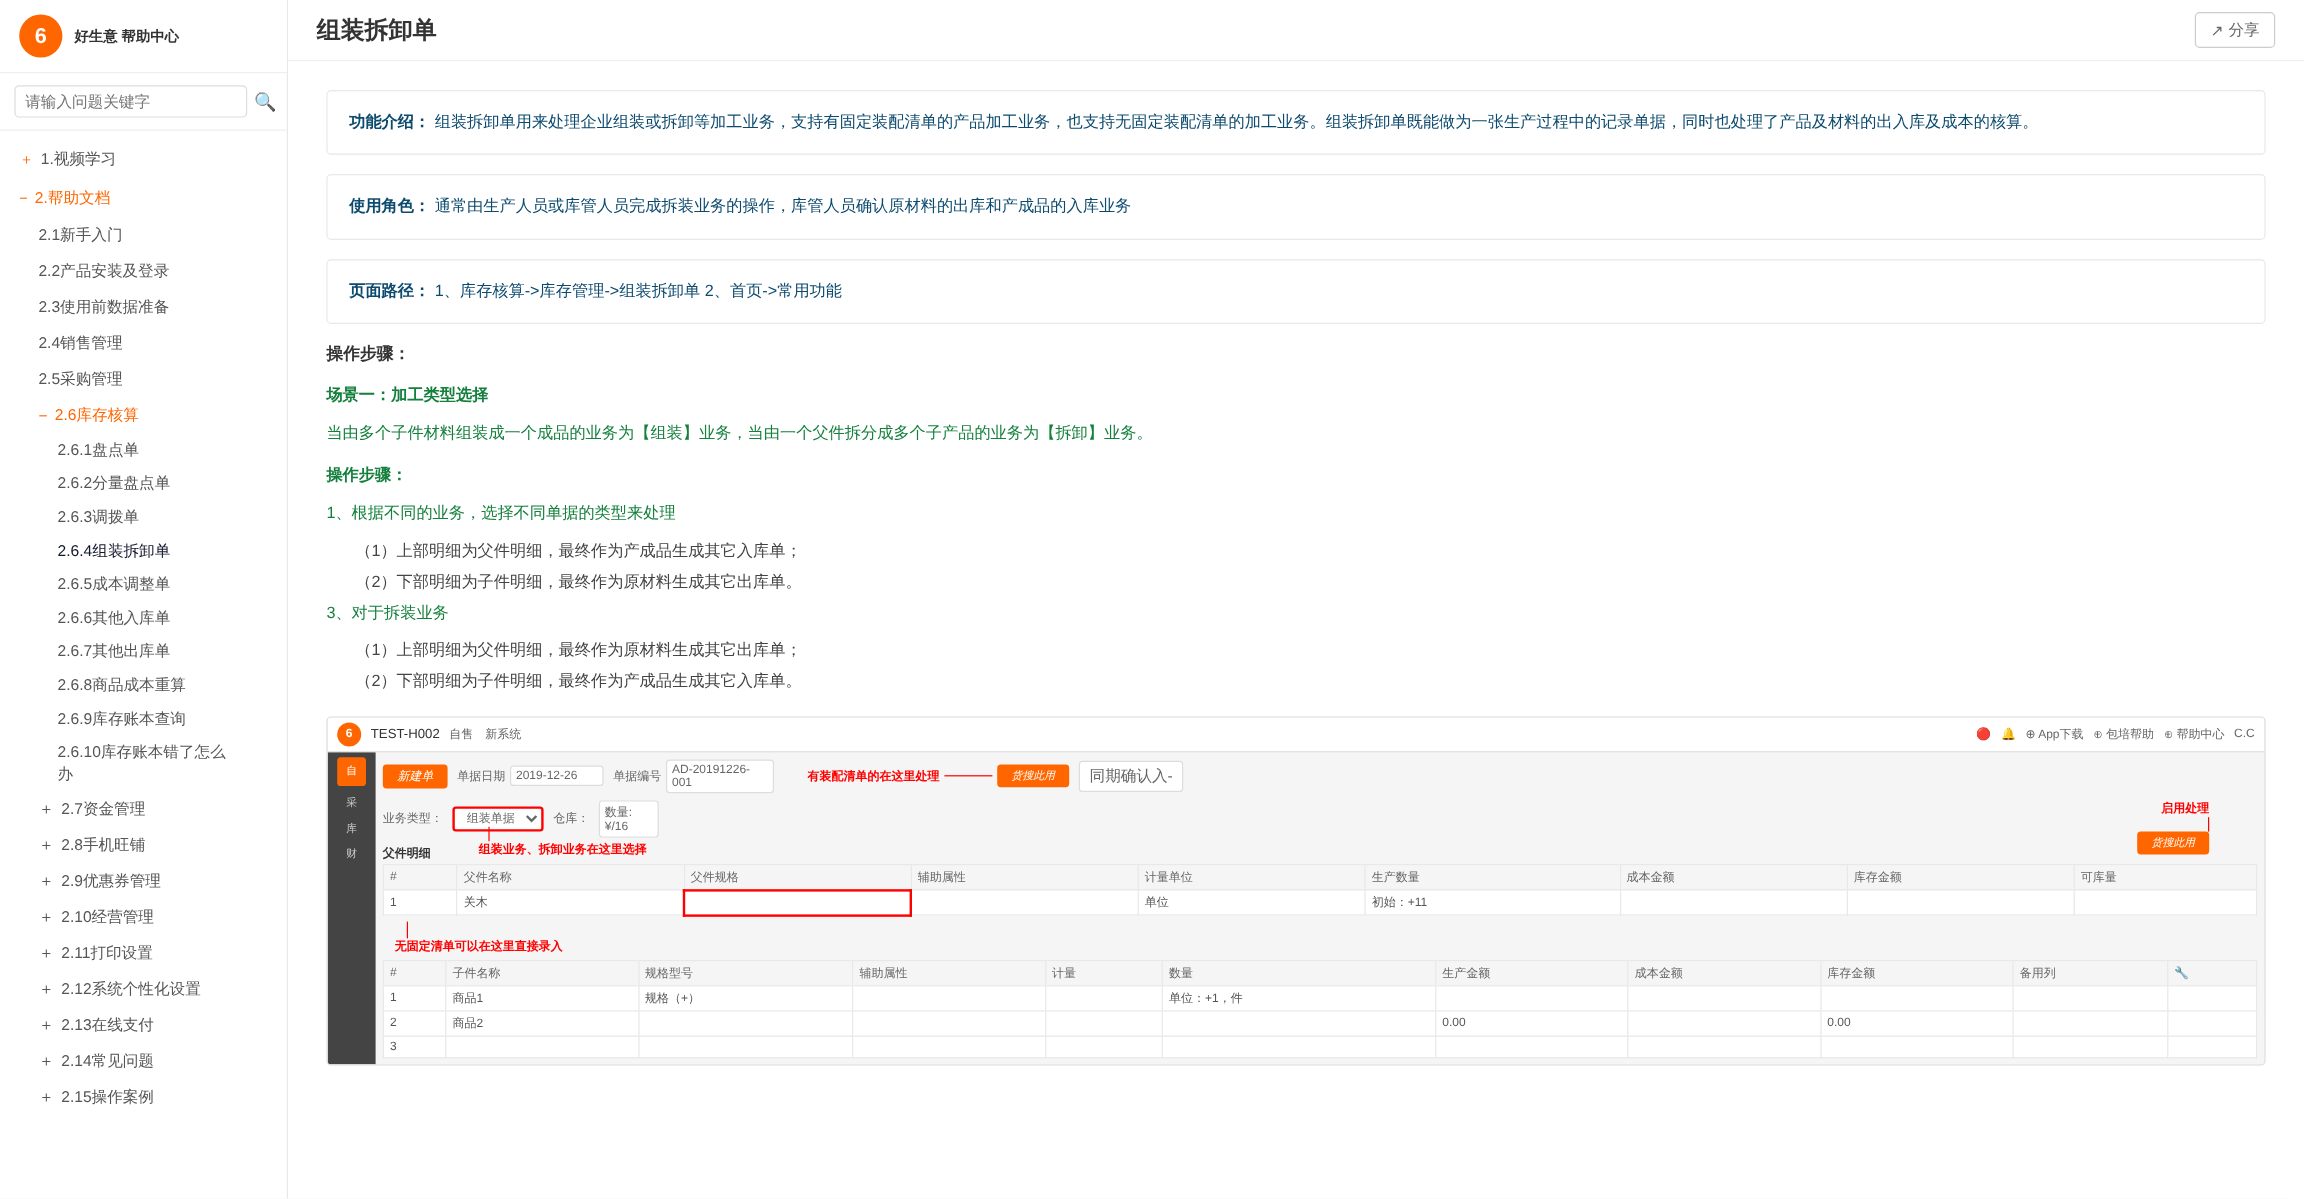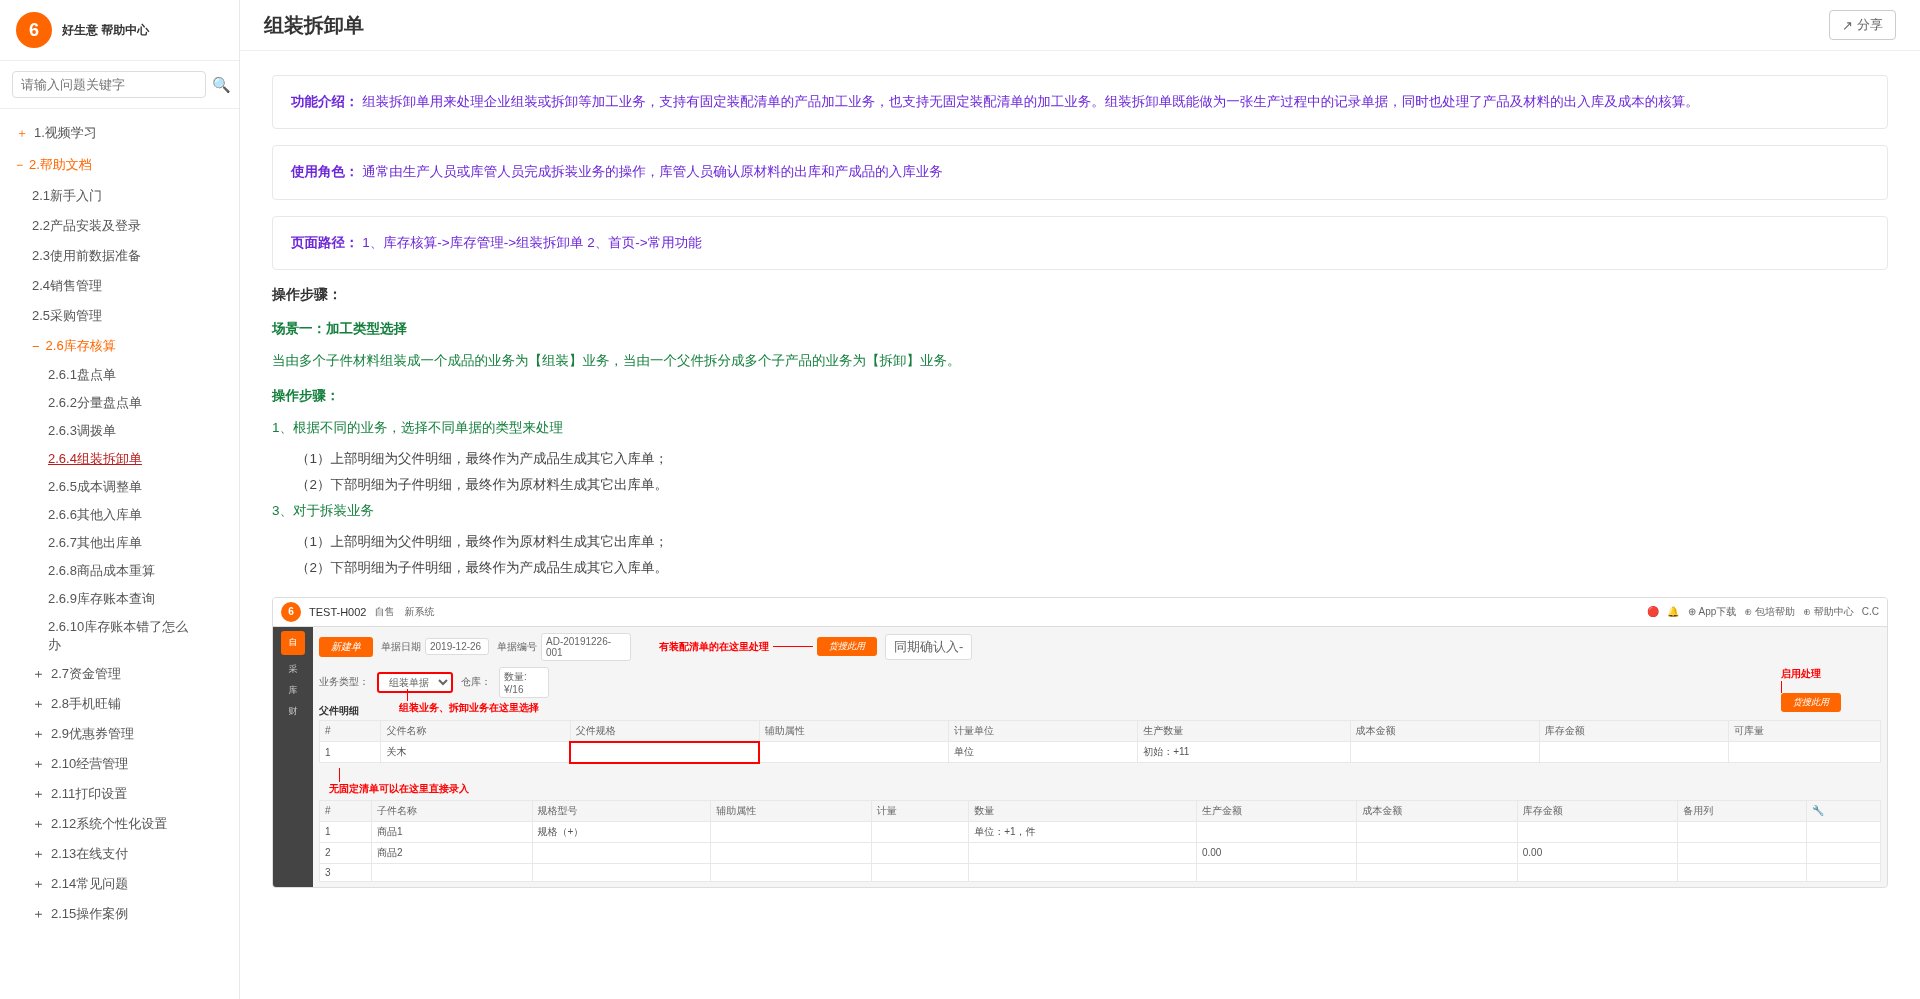--- a/index.html
+++ b/index.html
@@ -122,21 +122,21 @@
       background: #fff;
     }
 
     .info-box {
       border: 1px solid #e8e8e8;
       border-radius: 4px;
       padding: 14px 18px;
       margin-bottom: 16px;
       font-size: 13.5px;
       line-height: 1.8;
-      color: #6d28d9;
+      color: #0c4a6e;
       background: #fff;
     }
     .section-title {
       font-size: 14px;
       font-weight: bold;
       color: #333;
       margin-bottom: 12px;
     }
     .section-label {
       font-weight: bold;
@@ -225,21 +225,21 @@
     <div class="nav-item-level2">2.5采购管理</div>
 
     <div class="nav-item-level2 active" style="display:flex;align-items:center;gap:6px;">
       <span class="minus">−</span>
       <span>2.6库存核算</span>
     </div>
 
     <div class="nav-item-level3">2.6.1盘点单</div>
     <div class="nav-item-level3">2.6.2分量盘点单</div>
     <div class="nav-item-level3">2.6.3调拨单</div>
-    <div class="nav-item-level3 active-item" style="color:#b91c1c;text-decoration:underline;">2.6.4组装拆卸单</div>
+    <div class="nav-item-level3 active-item" style="color:#0f172a;">2.6.4组装拆卸单</div>
     <div class="nav-item-level3">2.6.5成本调整单</div>
     <div class="nav-item-level3">2.6.6其他入库单</div>
     <div class="nav-item-level3">2.6.7其他出库单</div>
     <div class="nav-item-level3">2.6.8商品成本重算</div>
     <div class="nav-item-level3">2.6.9库存账本查询</div>
     <div class="nav-item-level3">2.6.10库存账本错了怎么办</div>
 
     <div class="nav-item-level2" style="display:flex;align-items:center;gap:6px;">
       <span class="plus">＋</span>
       <span>2.7资金管理</span>
@@ -352,21 +352,21 @@
             <div style="font-size:9px;color:#ccc;">库</div>
             <div style="font-size:9px;color:#ccc;">财</div>
           </div>
 
           <div style="flex:1;padding:6px;overflow:hidden;position:relative;">
 
             <div class="sim-toolbar">
               <span class="sim-btn">新建单</span>
               <div style="display:flex;gap:4px;align-items:center;">
                 <span class="sim-label">单据日期</span>
-                <span class="sim-input" style="width:64px;display:inline-block;border:1px solid #ddd;padding:2px 4px;">2019-12-26</span>
+                <span class="sim-input" style="width:78px;display:inline-block;border:1px solid #ddd;padding:2px 4px;">2019-12-26</span>
               </div>
               <div style="display:flex;gap:4px;align-items:center;">
                 <span class="sim-label">单据编号</span>
                 <span class="sim-input" style="width:90px;display:inline-block;border:1px solid #ddd;padding:2px 4px;">AD-20191226-001</span>
               </div>
 
               <div style="position:relative;display:flex;align-items:center;margin-left:20px;">
                 <span style="color:#f00;font-size:10px;font-weight:bold;white-space:nowrap;">有装配清单的在这里处理</span>
                 <span style="display:inline-block;width:40px;height:1px;background:#f00;margin:0 4px;vertical-align:middle;"></span>
                 <button class="sim-btn" style="background:#f60;font-size:9px;">货搜此用</button>
@@ -381,21 +381,21 @@
                 <option>拆卸单据</option>
               </select>
               <span class="sim-label">仓库：</span>
               <span class="sim-input" style="width:50px;display:inline-block;border:1px solid #ddd;padding:2px 4px;">数量: ¥/16</span>
 
               <div style="position:absolute;left:80px;top:22px;display:flex;flex-direction:column;align-items:flex-start;">
                 <div style="width:1px;height:12px;background:#f00;margin-left:8px;"></div>
                 <span style="color:#f00;font-size:10px;font-weight:bold;white-space:nowrap;">组装业务、拆卸业务在这里选择</span>
               </div>
 
-              <div style="position:absolute;right:40px;top:0;display:flex;flex-direction:column;align-items:flex-start;">
+              <div style="position:absolute;right:40px;top:0;display:flex;flex-direction:column;align-items:flex-end;">
                 <span style="color:#f00;font-size:10px;font-weight:bold;">启用处理</span>
                 <div style="width:1px;height:12px;background:#f00;"></div>
                 <span class="sim-btn" style="font-size:9px;background:#f60;">货搜此用</span>
               </div>
             </div>
 
             <div style="font-size:10px;font-weight:bold;color:#333;margin-bottom:2px;">父件明细</div>
             <table class="sim-table" style="margin-bottom:4px;">
               <thead>
                 <tr>

